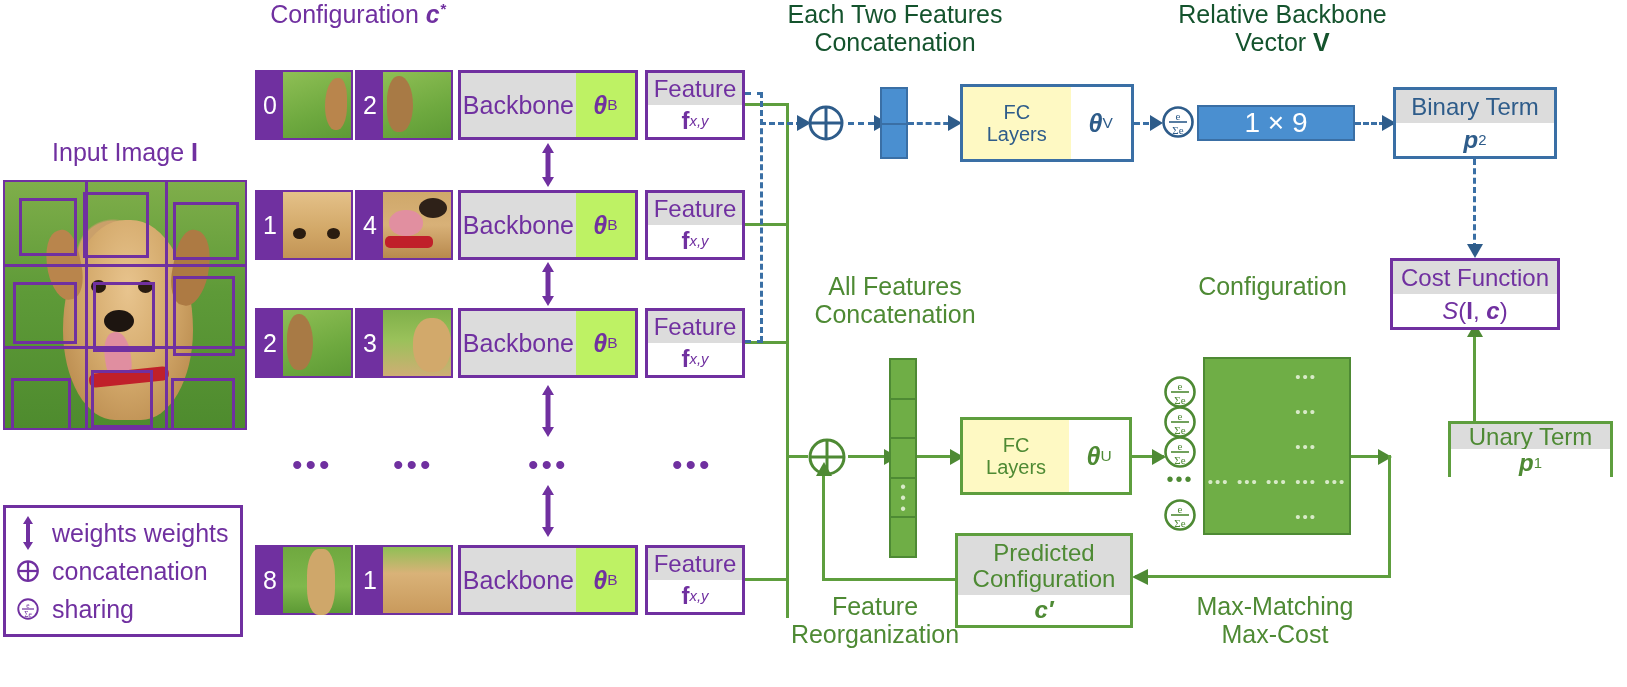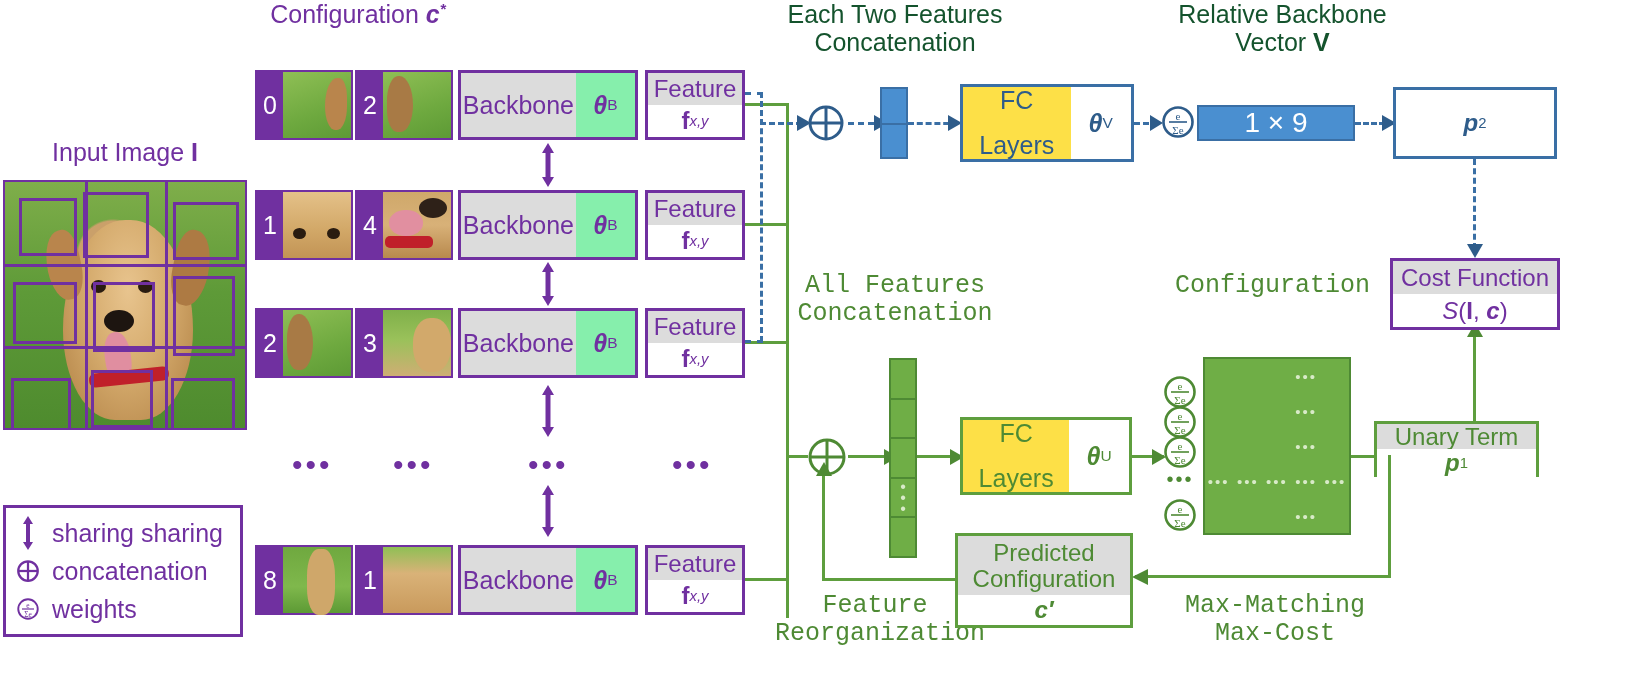--- a/index.html
+++ b/index.html
@@ -6,30 +6,30 @@
   body{
     width:1627px;height:687px;position:relative;overflow:hidden;
     font-family:"Liberation Sans","DejaVu Sans",sans-serif;
     color:#7030A0;
   }
   .abs{position:absolute;box-sizing:border-box;}
 
   
   .purple{color:#7030A0;}
   .blue{color:#14532d;}
-  .green{color:#4E8A34;font-family:Liberation Mono, monospace;}
+  .green{color:#4E8A34;}
 
   
   .title{
     text-align:center;line-height:1.12;font-size:25px;font-weight:400;
   }
 
   
   .backbone{
-    border:3px solid #7030A0;background:#86efac;display:flex;align-items:stretch;
+    border:3px solid #7030A0;background:#bef264;display:flex;align-items:stretch;
   }
   .backbone .grey{
     background:#DCDCDC;flex:0 0 66%;display:flex;align-items:center;justify-content:center;
     font-size:25px;color:#7030A0;
   }
   .backbone .wht{
     flex:1;display:flex;align-items:center;justify-content:center;font-size:25px;color:#7030A0;
   }
 
   
@@ -49,22 +49,22 @@
   .stackbox.green-b .hd,.stackbox.green-b .bd{color:#4E8A34;}
   .stackbox.purple-b .hd,.stackbox.purple-b .bd{color:#7030A0;}
 
   
   .stackbox.three .hd{flex:2;flex-direction:column;}
   .stackbox.three .bd{flex:1;}
 
   
   .fcbox{border:3px solid #3A6FA5;background:#fff;display:flex;align-items:stretch;}
   .fcbox .grey{
-    background:#fde047;flex:0 0 64%;display:flex;align-items:center;justify-content:space-between;
-    flex-direction:column;font-size:25px;line-height:1.1;color:#2E5C8A;
+    background:#fef9c3;flex:0 0 64%;display:flex;align-items:center;justify-content:center;
+    flex-direction:column;font-size:20px;line-height:1.1;color:#2E5C8A;
   }
   .fcbox .wht{flex:1;display:flex;align-items:center;justify-content:center;font-size:25px;color:#2E5C8A;}
   .fcbox.green-b{border-color:#5E9E3E;}
   .fcbox.green-b .grey,.fcbox.green-b .wht{color:#4E8A34;}
 
   
   .tile{border:2px solid #7030A0;display:flex;background:#7030A0;}
   .tile .num{
     width:26px;flex:0 0 26px;background:#7030A0;color:#fff;font-size:25px;
     display:flex;align-items:center;justify-content:center;
@@ -192,42 +192,42 @@
 
 <div class="abs legend" style="left:3px;top:505px;width:240px;height:132px;">
   <div class="row">
     <span style="width:24px;display:flex;justify-content:center;">
       <svg width="16" height="34" viewBox="0 0 16 34">
         <line x1="8" y1="5" x2="8" y2="29" stroke="#7030A0" stroke-width="4"></line>
         <polygon points="8,0 3,8 13,8" fill="#7030A0"></polygon>
         <polygon points="8,34 3,26 13,26" fill="#7030A0"></polygon>
       </svg>
     </span>
-    <span class="txt">sharing sharing</span>
+    <span class="txt">weights weights</span>
   </div>
   <div class="row">
     <span style="width:24px;display:flex;justify-content:center;">
       <svg width="32" height="32" viewBox="0 0 32 32">
         <circle cx="16" cy="16" r="13" fill="none" stroke="#7030A0" stroke-width="3"></circle>
         <line x1="3" y1="16" x2="29" y2="16" stroke="#7030A0" stroke-width="3"></line>
         <line x1="16" y1="3" x2="16" y2="29" stroke="#7030A0" stroke-width="3"></line>
       </svg>
     </span>
     <span class="txt">concatenation</span>
   </div>
   <div class="row">
     <span style="width:24px;display:flex;justify-content:center;">
       <svg width="32" height="32" viewBox="0 0 32 32">
         <circle cx="16" cy="16" r="13" fill="#fff" stroke="#7030A0" stroke-width="2.5"></circle>
         <text x="16" y="14" font-size="10" fill="#7030A0" text-anchor="middle" font-family="Liberation Serif, serif">e</text>
         <line x1="8" y1="16" x2="24" y2="16" stroke="#7030A0" stroke-width="1.6"></line>
         <text x="16" y="27" font-size="10" fill="#7030A0" text-anchor="middle" font-family="Liberation Serif, serif">Σe</text>
       </svg>
     </span>
-    <span class="txt">weights</span>
+    <span class="txt">sharing</span>
   </div>
 </div>
 
 <div class="abs tile" style="left:255px;top:70px;width:98px;height:70px;">
   <span class="num">0</span>
   <span class="pic" style="background:linear-gradient(160deg,#8fbf55 0%,#6ea93f 60%,#5d9a35 100%);position:relative;">
     <span class="abs" style="right:4px;top:6px;width:22px;height:52px;border-radius:60% 40% 50% 50%;background:#b9854c;"></span>
   </span>
 </div>
 <div class="abs tile" style="left:355px;top:70px;width:98px;height:70px;">
@@ -508,21 +508,21 @@
 
 </div>
 
 <div class="abs ln g" style="left:1351px;top:455px;width:40px;height:3px;"></div>
 <div class="abs" style="left:1378px;top:448px;">
   <svg width="14" height="18" viewBox="0 0 14 18">
       <polygon points="14,9 0,1 0,17" fill="#4E8A34"></polygon>
     </svg>
 </div>
 
-<div class="abs stackbox green-b" style="left:1374px;top:421px;width:165px;height:56px;">
+<div class="abs stackbox green-b" style="left:1448px;top:421px;width:165px;height:56px;">
   <span class="hd">Unary Term</span>
   <span class="bd">
       <span class="bi">p</span>
       <sub>1</sub>
     </span>
 </div>
 
 <div class="abs ln g" style="left:1473px;top:330px;width:3px;height:92px;"></div>
 <div class="abs" style="left:1466px;top:323px;">
   <svg width="18" height="14" viewBox="0 0 18 14">
@@ -629,20 +629,21 @@
 </div>
 
 <div class="abs dash-h" style="left:1355px;top:122px;width:38px;"></div>
 <div class="abs" style="left:1382px;top:115px;">
   <svg width="14" height="16" viewBox="0 0 14 16">
       <polygon points="14,8 0,0 0,16" fill="#2E5C8A"></polygon>
     </svg>
 </div>
 
 <div class="abs stackbox blue-b" style="left:1393px;top:87px;width:164px;height:72px;">
+  <span class="hd">Binary Term</span>
   <span class="bd">
       <span class="bi">p</span>
       <sub>2</sub>
     </span>
 </div>
 
 <div class="abs dash-v" style="left:1473px;top:159px;height:90px;"></div>
 <div class="abs" style="left:1466px;top:244px;">
   <svg width="18" height="14" viewBox="0 0 18 14">
       <polygon points="9,14 1,0 17,0" fill="#2E5C8A"></polygon>

